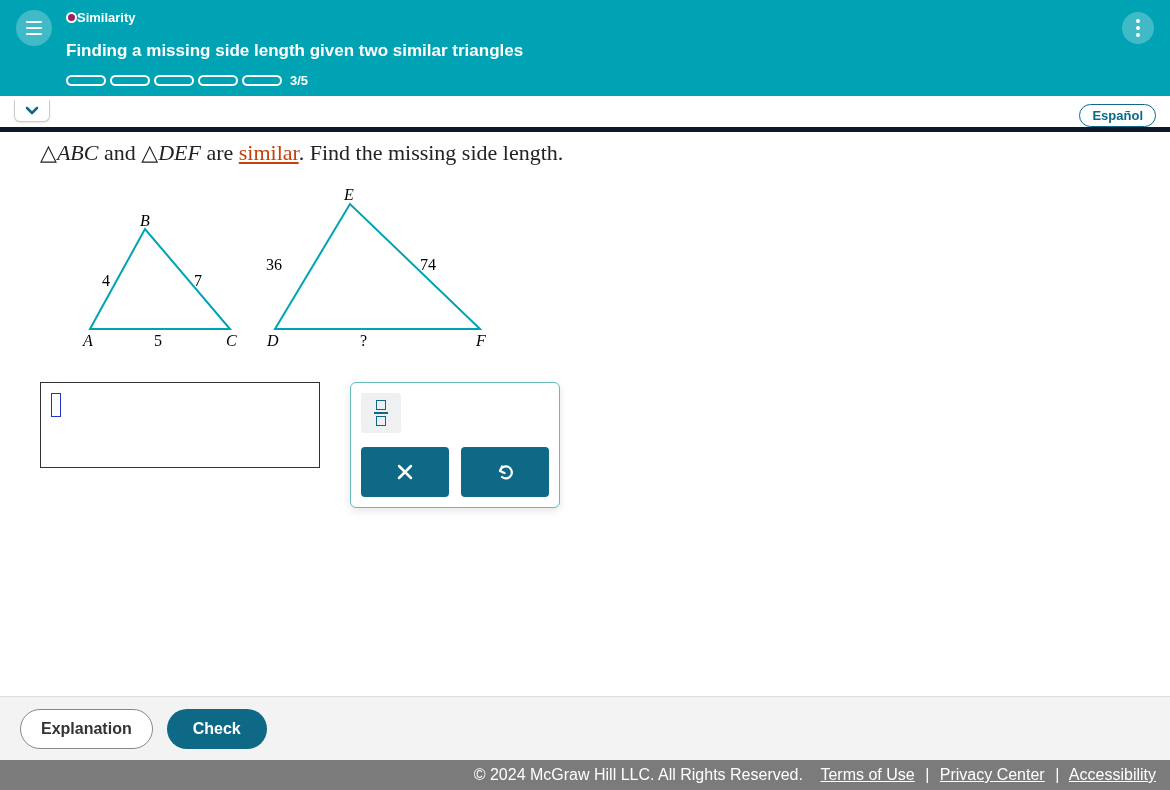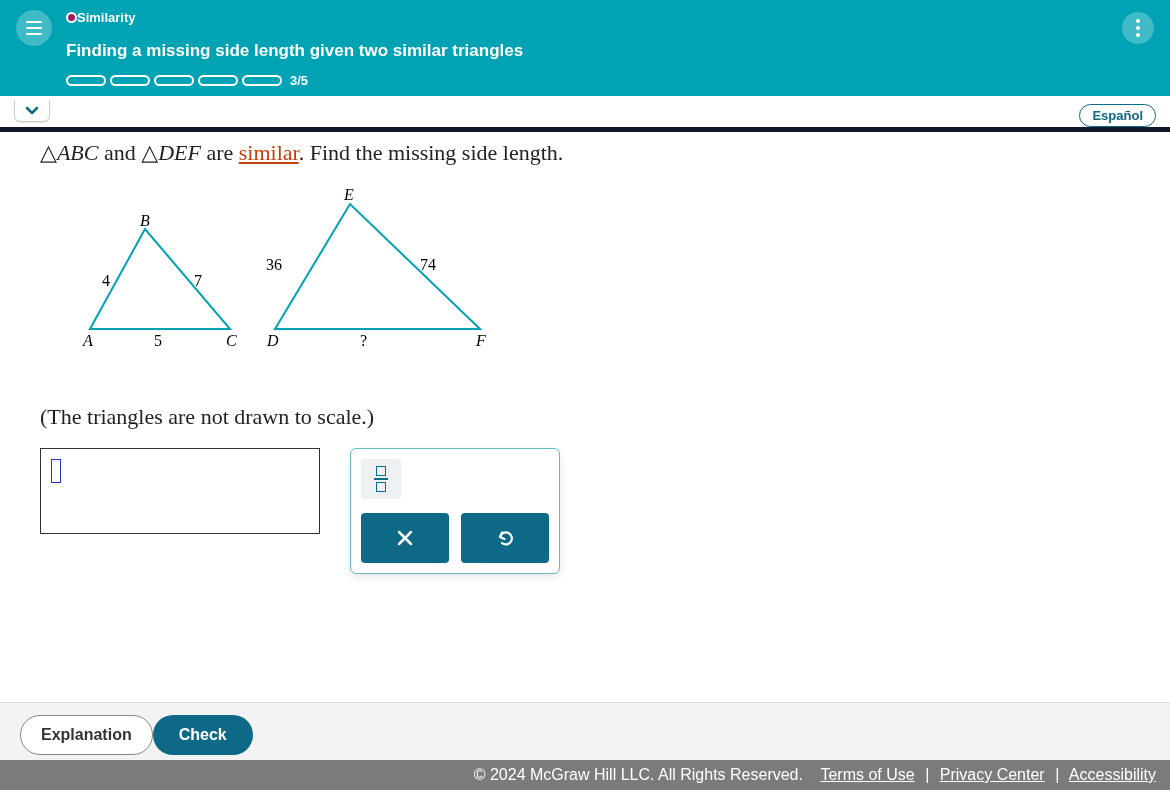--- a/index.html
+++ b/index.html
@@ -40,21 +40,21 @@
     .answer-box { width: 280px; height: 86px; border: 1.5px solid #333; padding: 10px; }
     .input-cursor { display: inline-block; width: 10px; height: 24px; border: 1.5px solid #2233cc; }
 
     .toolbox { width: 210px; border: 1px solid #6bb; border-radius: 6px; padding: 10px; box-shadow: 0 3px 8px rgba(0,0,0,0.1); background: #fff; }
     .frac-btn { width: 40px; height: 40px; background: #eef0f1; border: none; display: flex; flex-direction: column; align-items: center; justify-content: center; cursor: pointer; gap: 2px; border-radius: 3px; }
     .frac-btn .num, .frac-btn .den { width: 10px; height: 10px; border: 1.5px solid #0d6986; }
     .frac-btn .bar { width: 14px; height: 2px; background: #0d6986; }
     .tool-row2 { display: flex; gap: 12px; margin-top: 14px; }
     .tool-btn { flex: 1; height: 50px; background: #0d6986; border: none; border-radius: 4px; color: #fff; display: flex; align-items: center; justify-content: center; cursor: pointer; font-size: 18px; }
 
-    .bottom-bar { position: absolute; left: 0; right: 0; bottom: 22px; background: #f3f3f3; border-top: 1px solid #ddd; border-bottom: 1px solid #ddd; padding: 12px 20px; display: flex; }
+    .bottom-bar { position: absolute; left: 0; right: 0; bottom: 28px; background: #f3f3f3; border-top: 1px solid #ddd; border-bottom: 1px solid #ddd; padding: 12px 20px; display: flex; gap: 14px; }
     .explain-btn { border: 1.5px solid #888; background: #fff; color: #333; border-radius: 22px; padding: 10px 20px; font-size: 16px; font-weight: 600; cursor: pointer; }
     .check-btn { border: none; background: #0d6986; color: #fff; border-radius: 22px; padding: 10px 26px; font-size: 16px; font-weight: 700; cursor: pointer; }
 
     .footer { position: absolute; left: 0; right: 0; bottom: 0; background: #7b7b7b; color: #fff; font-size: 16px; padding: 6px 14px; text-align: right; }
     .footer a { color: #fff; text-decoration: underline; cursor: pointer; }
     .footer .sep { margin: 0 6px; }
   </style>
 </head>
 <body>
 
@@ -120,21 +120,20 @@
     <div class="side-label" style="left:94px; top:148px;">5</div>
 
     <div class="tri-label" style="left:284px; top:2px;">E</div>
     <div class="tri-label" style="left:207px; top:148px;">D</div>
     <div class="tri-label" style="left:416px; top:148px;">F</div>
     <div class="side-label" style="left:206px; top:72px;">36</div>
     <div class="side-label" style="left:360px; top:72px;">74</div>
     <div class="side-label" style="left:300px; top:148px;">?</div>
   </div>
 
-  <div class="note-text">(The triangles are not drawn to scale.)</div>
 
   <div class="answer-row">
     <div class="answer-box">
       <span class="input-cursor"></span>
     </div>
     <div class="toolbox">
       <button class="frac-btn">
         <span class="num"></span>
           <span class="bar"></span>
           <span class="den"></span>

